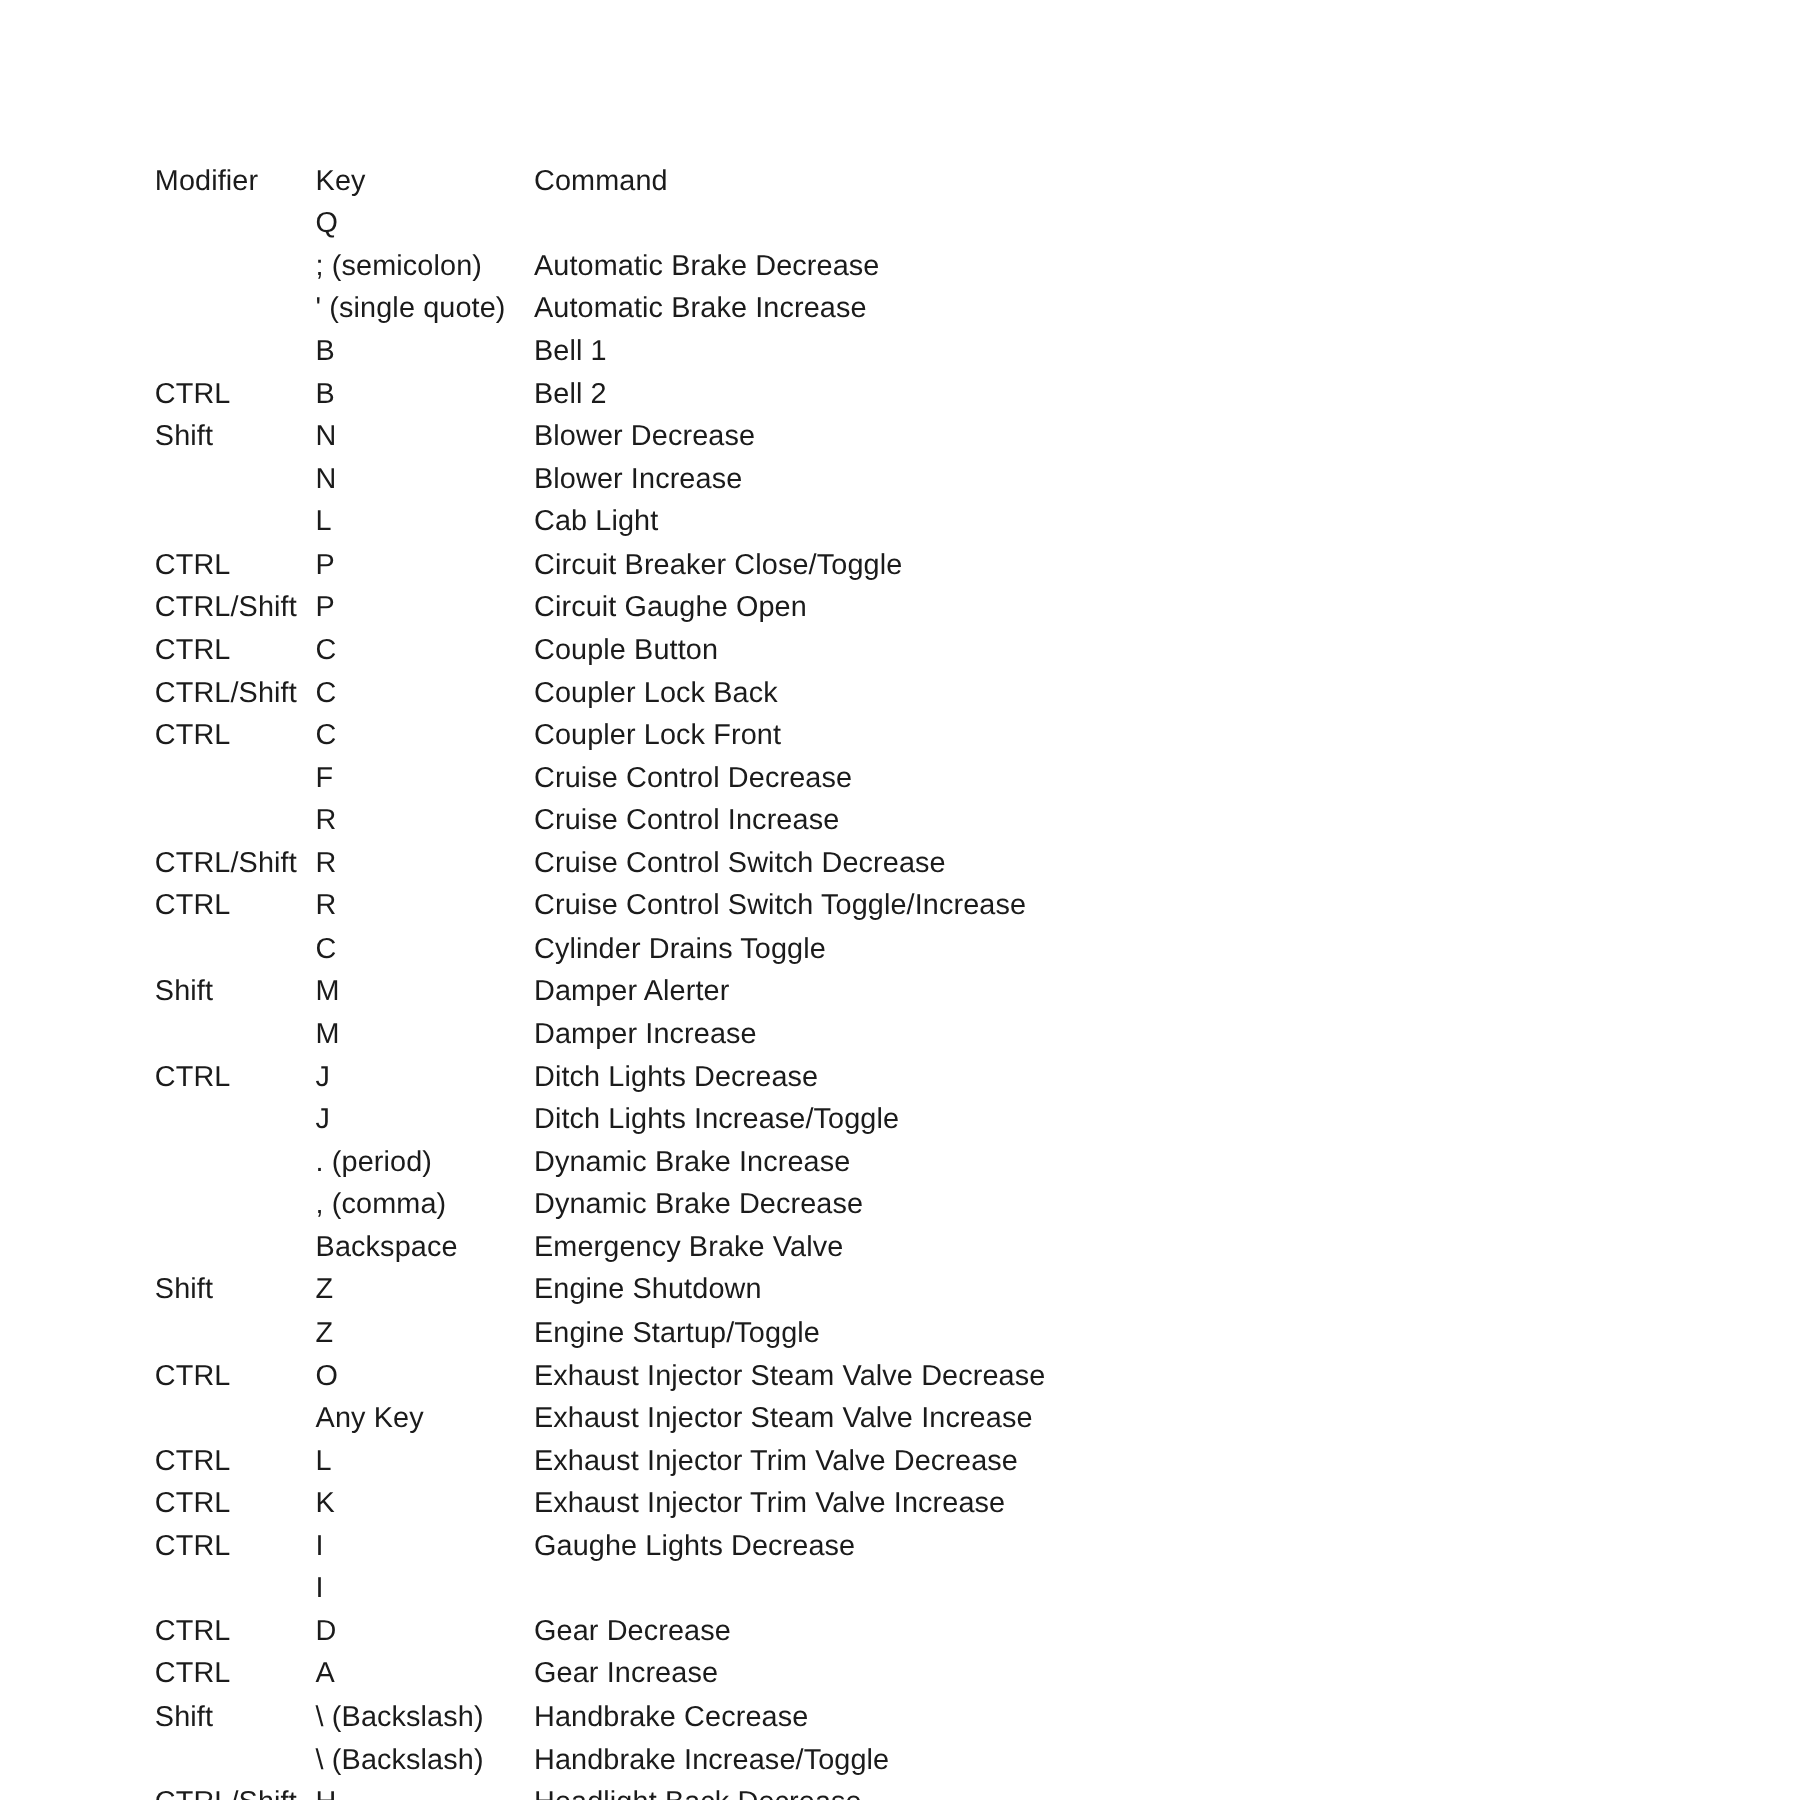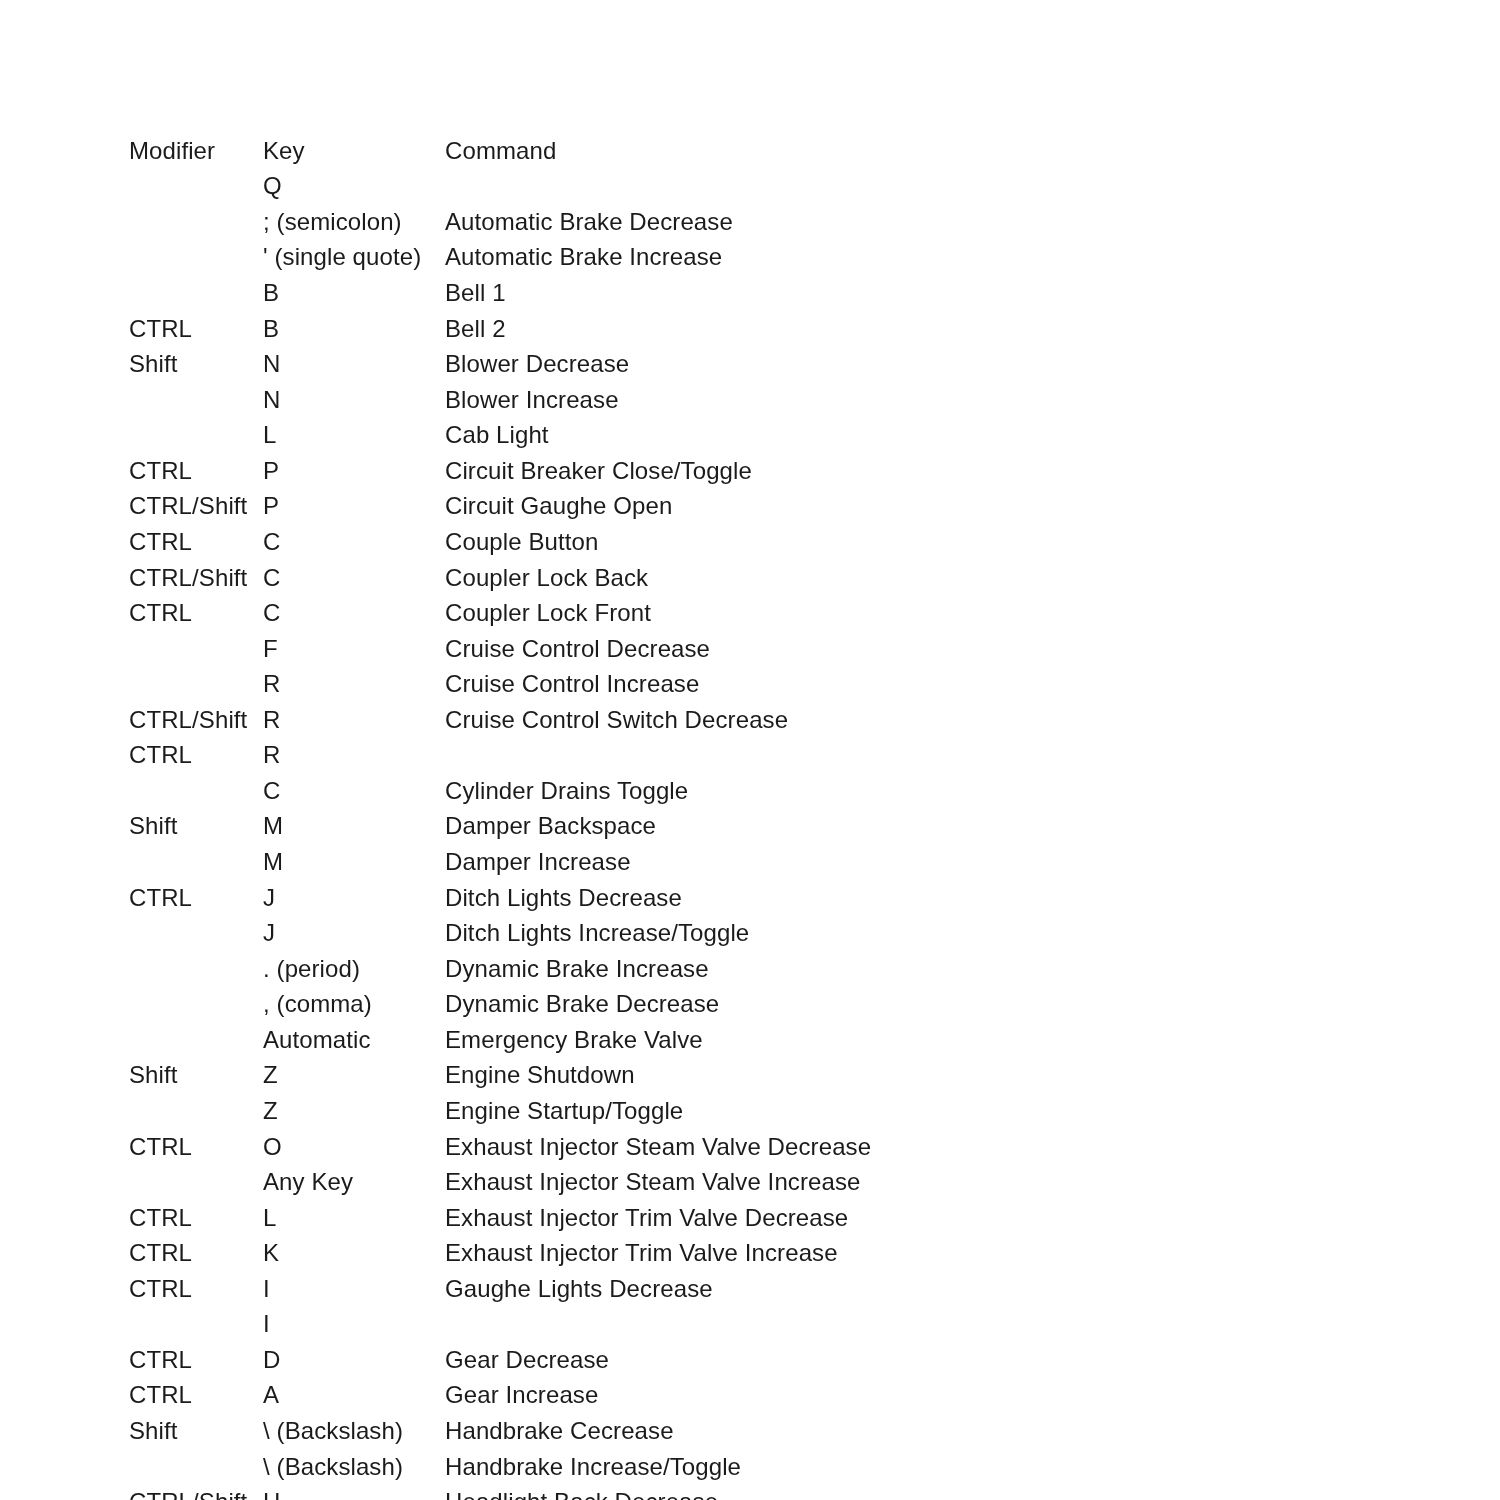--- a/index.html
+++ b/index.html
@@ -120,30 +120,31 @@
         <div class="cell">Cruise Control Increase</div>
       </div>
       <div class="row">
         <div class="cell">CTRL/Shift</div>
         <div class="cell">R</div>
         <div class="cell">Cruise Control Switch Decrease</div>
       </div>
       <div class="row">
         <div class="cell">CTRL</div>
         <div class="cell">R</div>
+        <div class="cell">Cruise Control Switch Toggle/Increase</div>
       </div>
       <div class="row">
         <div class="cell"></div>
         <div class="cell">C</div>
         <div class="cell">Cylinder Drains Toggle</div>
       </div>
       <div class="row">
         <div class="cell">Shift</div>
         <div class="cell">M</div>
-        <div class="cell">Damper Backspace</div>
+        <div class="cell">Damper Alerter</div>
       </div>
       <div class="row">
         <div class="cell"></div>
         <div class="cell">M</div>
         <div class="cell">Damper Increase</div>
       </div>
       <div class="row">
         <div class="cell">CTRL</div>
         <div class="cell">J</div>
         <div class="cell">Ditch Lights Decrease</div>
@@ -158,21 +159,21 @@
         <div class="cell">. (period)</div>
         <div class="cell">Dynamic Brake Increase</div>
       </div>
       <div class="row">
         <div class="cell"></div>
         <div class="cell">, (comma)</div>
         <div class="cell">Dynamic Brake Decrease</div>
       </div>
       <div class="row">
         <div class="cell"></div>
-        <div class="cell">Automatic</div>
+        <div class="cell">Backspace</div>
         <div class="cell">Emergency Brake Valve</div>
       </div>
       <div class="row">
         <div class="cell">Shift</div>
         <div class="cell">Z</div>
         <div class="cell">Engine Shutdown</div>
       </div>
       <div class="row">
         <div class="cell"></div>
         <div class="cell">Z</div>

